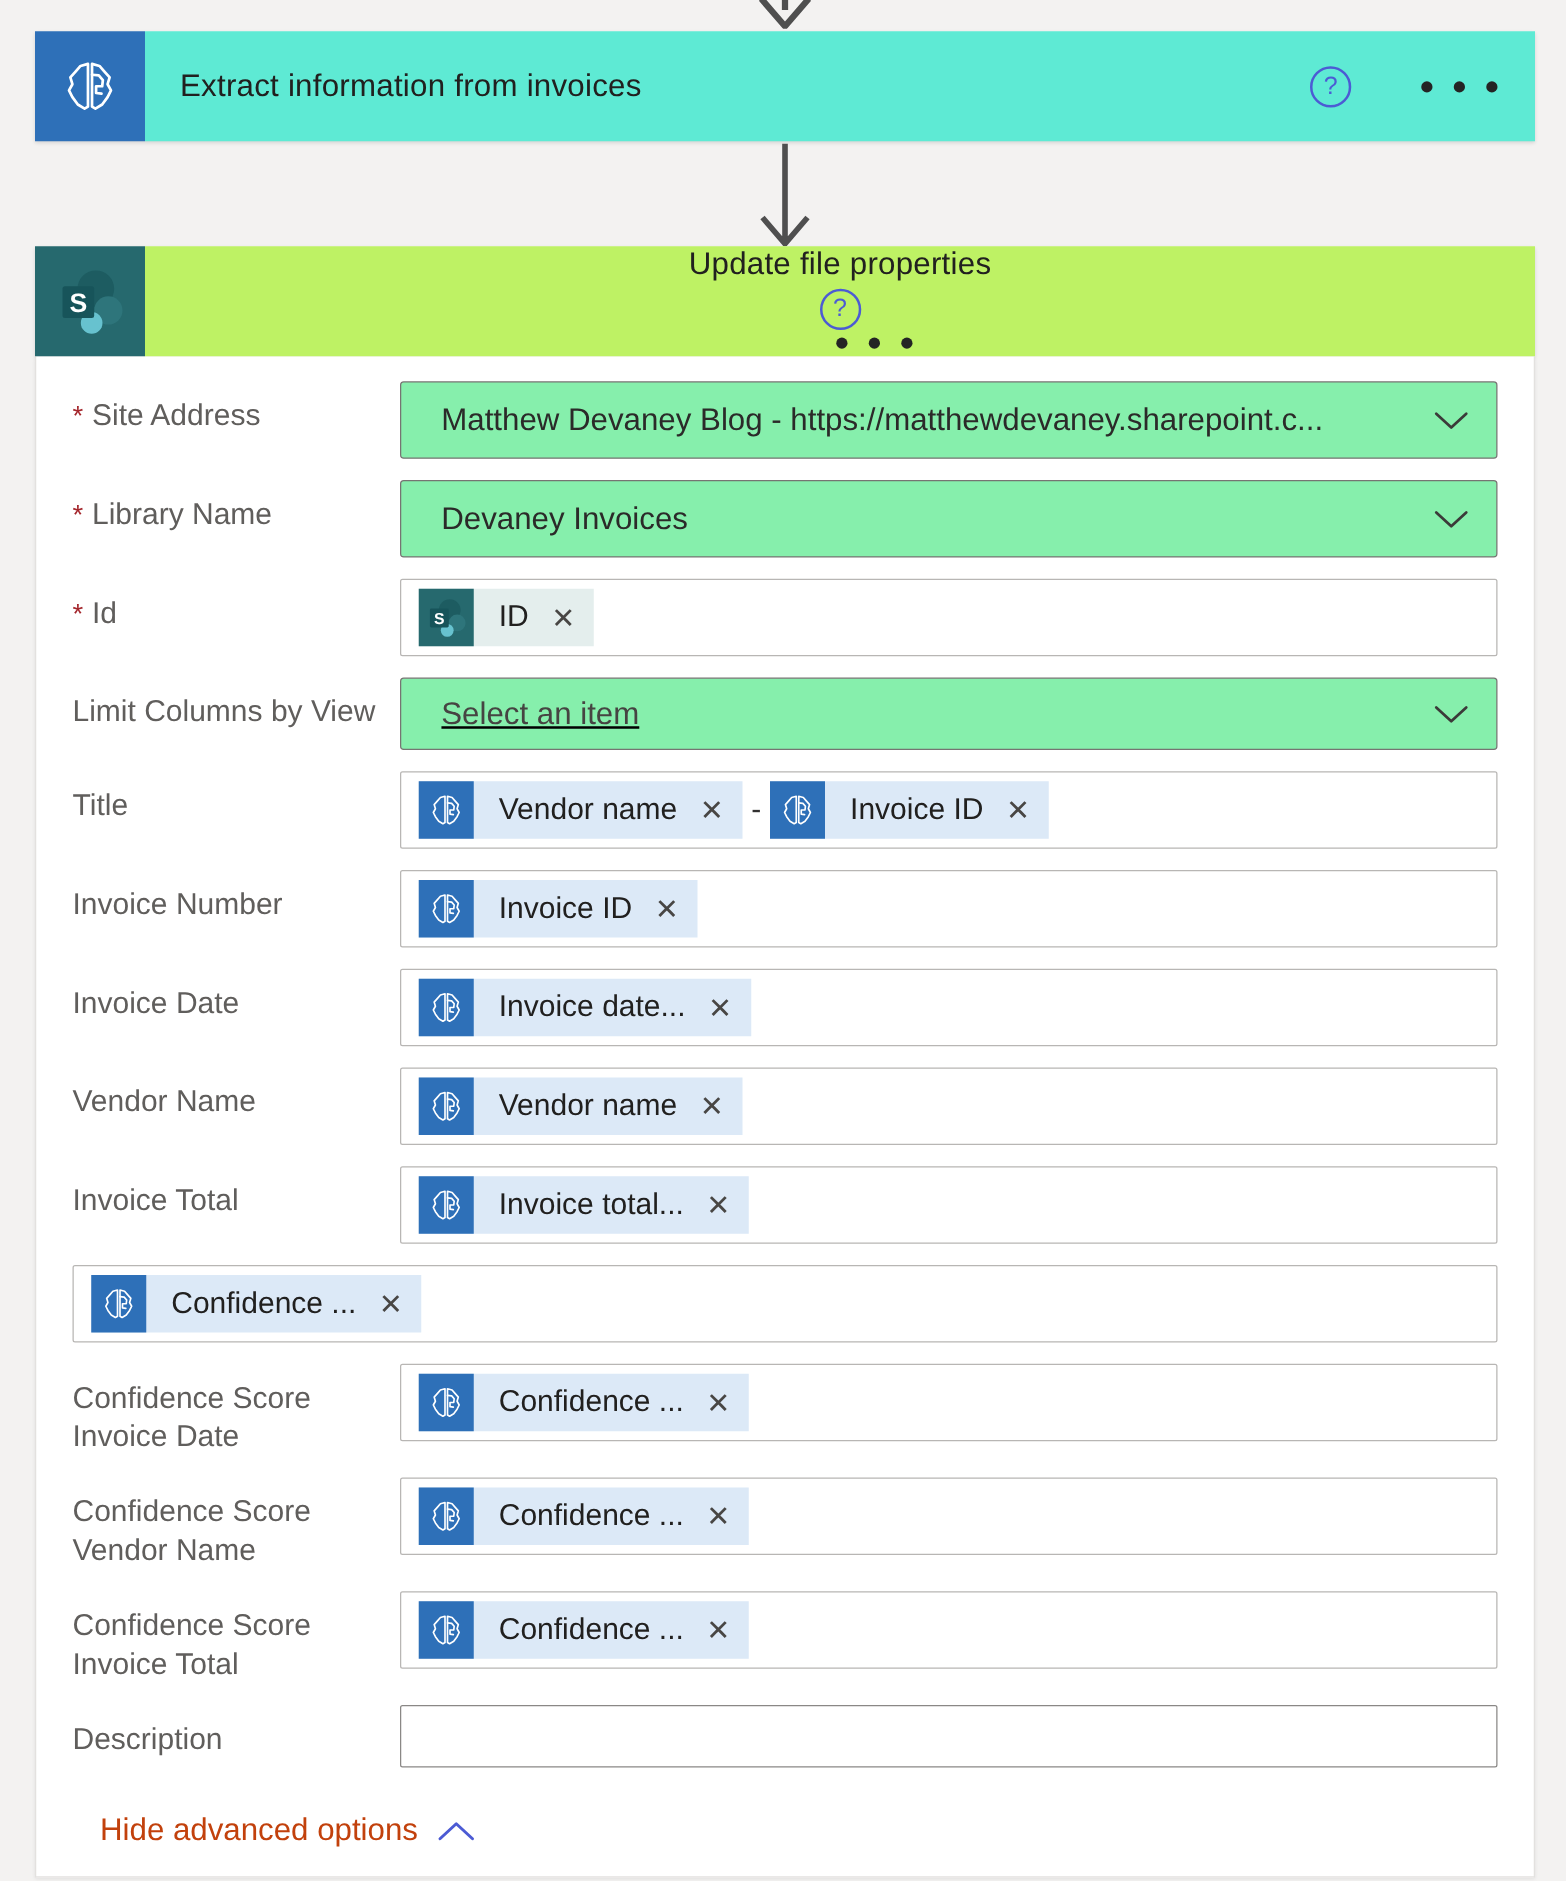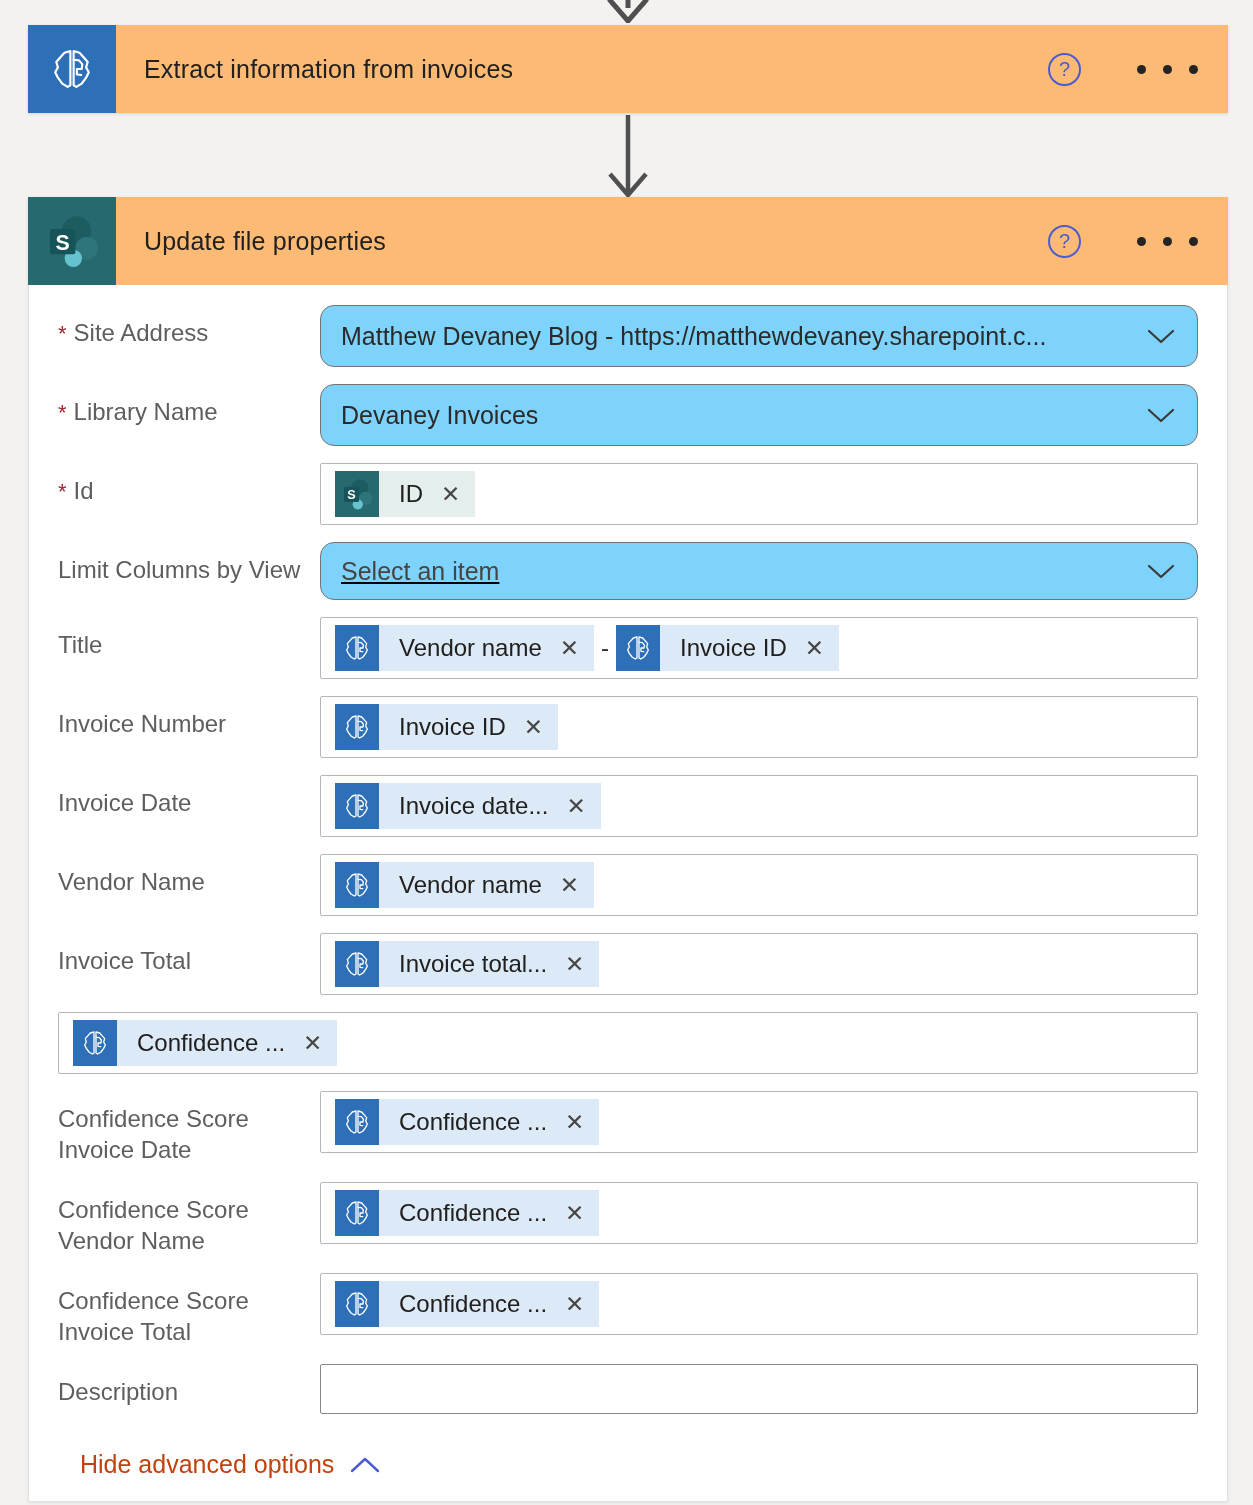--- a/index.html
+++ b/index.html
@@ -13,22 +13,22 @@
   .stack { position:absolute; left:28px; top:0; width:1200px; }
 
   .arrow { display:block; margin:0 auto; }
 
   
   .card-header { display:flex; align-items:stretch; height:88px; box-shadow:0 1px 3px rgba(0,0,0,.12); }
   .tile { width:88px; flex:0 0 88px; display:flex; align-items:center; justify-content:center; }
   .tile-ai { background:#2e70b8; }
   .tile-sp { background:#26696e; }
   .hdr-bar { flex:1; display:flex; align-items:center; padding:0 28px; }
-  .hdr-blue { background:#fdba74; }
-  .hdr-mint { background:#fdba74; }
+  .hdr-blue { background:#5eead4; }
+  .hdr-mint { background:#bef264;flex-direction:column; }
   .hdr-title { font-size:25px; color:#21201f; flex:1; letter-spacing:.2px; }
   .help-btn {
     width:33px; height:33px; border:2px solid #4c5bd4; border-radius:50%;
     color:#4c5bd4; display:flex; align-items:center; justify-content:center;
     font-size:20px; box-sizing:border-box; cursor:pointer; flex:0 0 auto;
   }
   .dots { display:flex; align-items:center; margin-left:54px; cursor:pointer; padding:6px 2px; }
   .dots i { width:9px; height:9px; border-radius:50%; background:#242424; margin-left:17px; }
   .dots i:first-child { margin-left:0; }
 
@@ -48,22 +48,22 @@
   .frow-label {
     flex:0 0 262px; width:262px; box-sizing:border-box;
     padding-top:12px; padding-right:14px;
     font-size:24px; line-height:31px; color:#605e5c;
   }
   .req { color:#a4262c; margin-right:7px; font-size:22px; }
   .fcontrol { flex:1; min-width:0; }
 
   .select {
     height:62px; box-sizing:border-box;
-    border:1px solid #767472; border-radius:14px; background:#7dd3fc;
-    display:flex; align-items:center; padding:0 22px 0 20px;
+    border:1px solid #767472; border-radius:3px; background:#86efac;
+    display:flex; align-items:center; padding:0 22px 0 32px;
     cursor:pointer;
   }
   .select.short { height:58px;text-decoration:underline; }
   .select-value {
     flex:1; font-size:25px; color:#2b2a29;
     white-space:nowrap; overflow:hidden;
   }
   .chev { flex:0 0 auto; margin-left:14px; display:flex; }
 
   .tokenbox {

